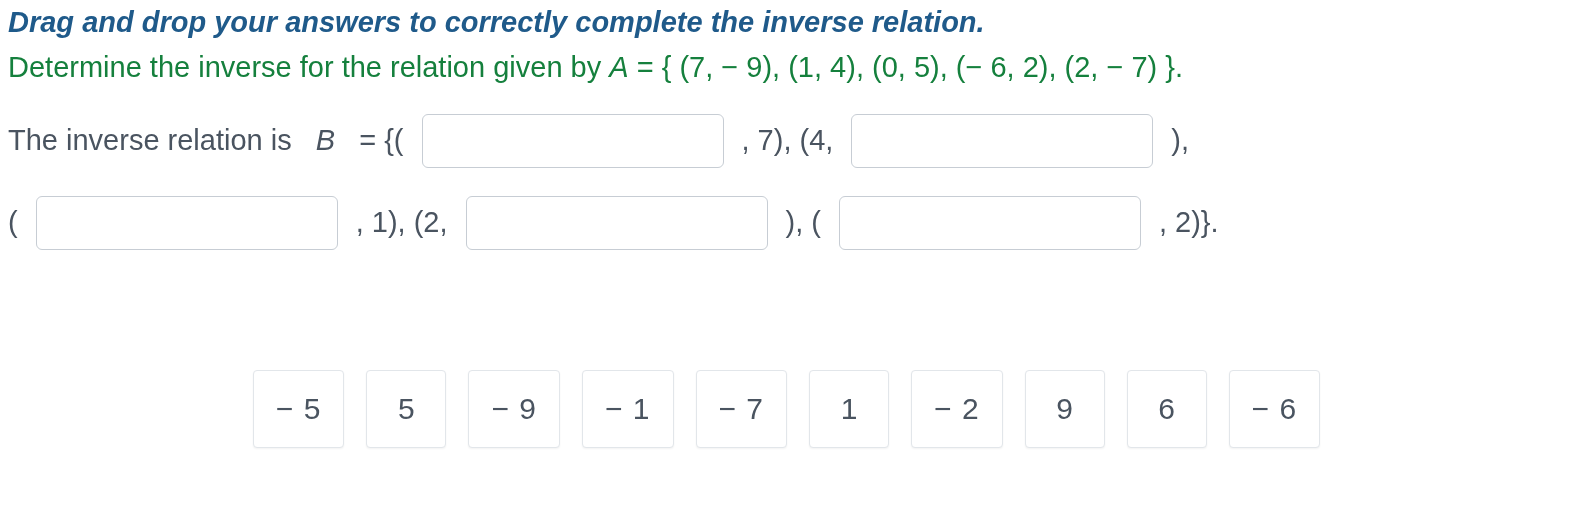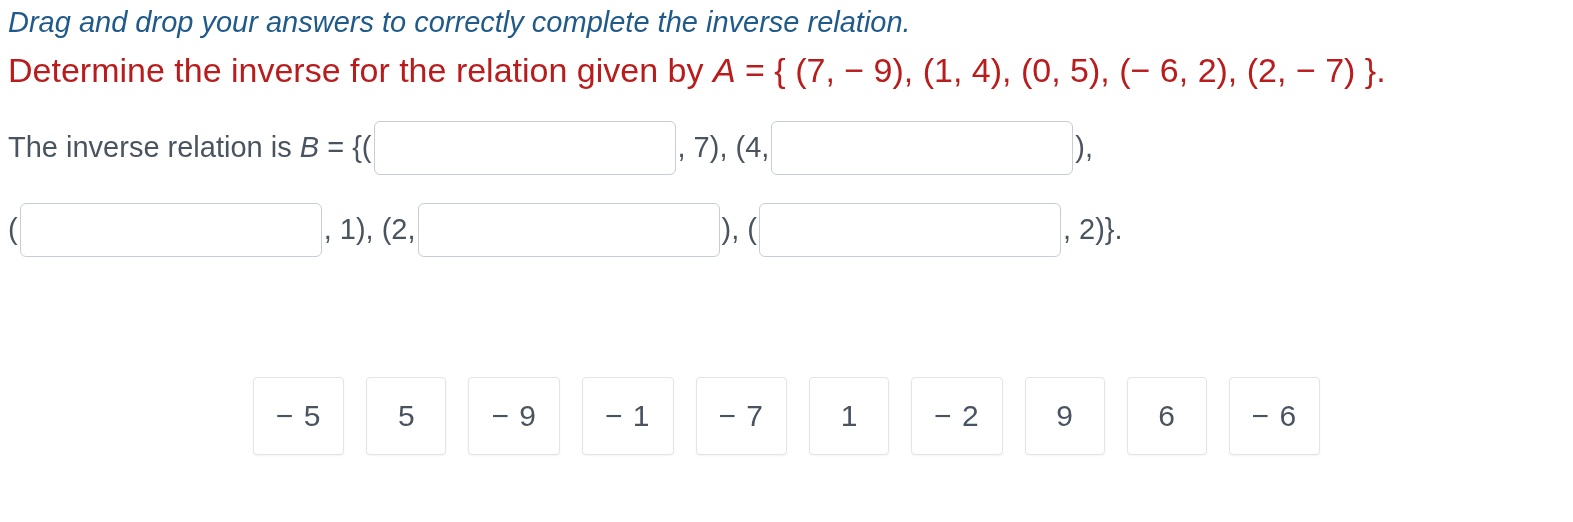--- a/index.html
+++ b/index.html
@@ -10,42 +10,42 @@
     background: #ffffff;
     font-family: "Segoe UI", "Helvetica Neue", Arial, sans-serif;
     color: #4a5460;
     overflow: hidden;
   }
   .wrap {
     padding: 4px 8px 0 8px;
   }
   .instr {
     font-style: italic;
-    font-weight: 400;
+    font-weight: 700;
     color: #1f5a8a;
     font-size: 29px;
     line-height: 1.3;
     margin-bottom: 4px;
   }
   .question {
-    font-size: 34px;
+    font-size: 29px;
     line-height: 1.45;
-    color: #b91c1c;
+    color: #15803d;
   }
   .mathvar {
     font-style: italic;
   }
   .line {
     display: flex;
     align-items: center;
     flex-wrap: wrap;
     font-size: 29px;
     color: #4a5460;
     margin-top: 26px;
-    gap: 0;
+    gap: 16px;
   }
   .line .txt {
     white-space: pre;
   }
   .drop {
     display: inline-block;
     width: 300px;
     height: 52px;
     border: 1px solid #c7cdd4;
     border-radius: 6px;

